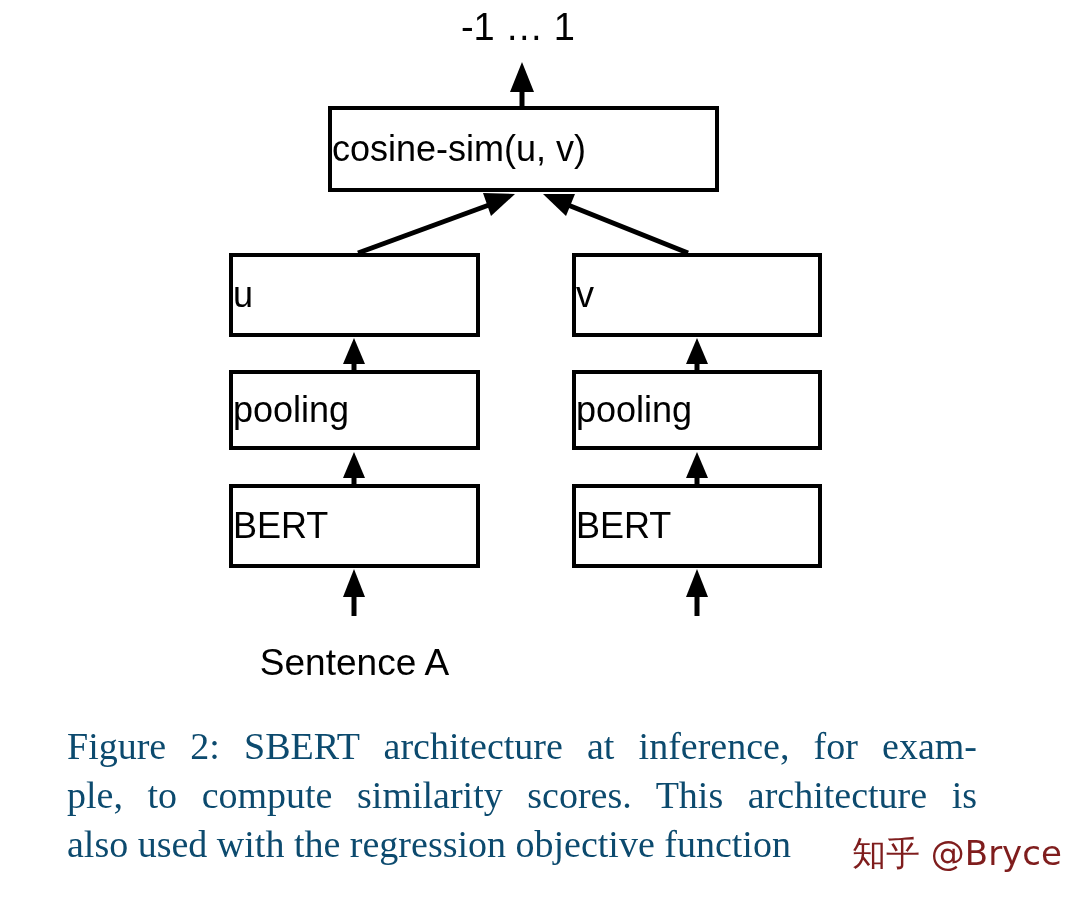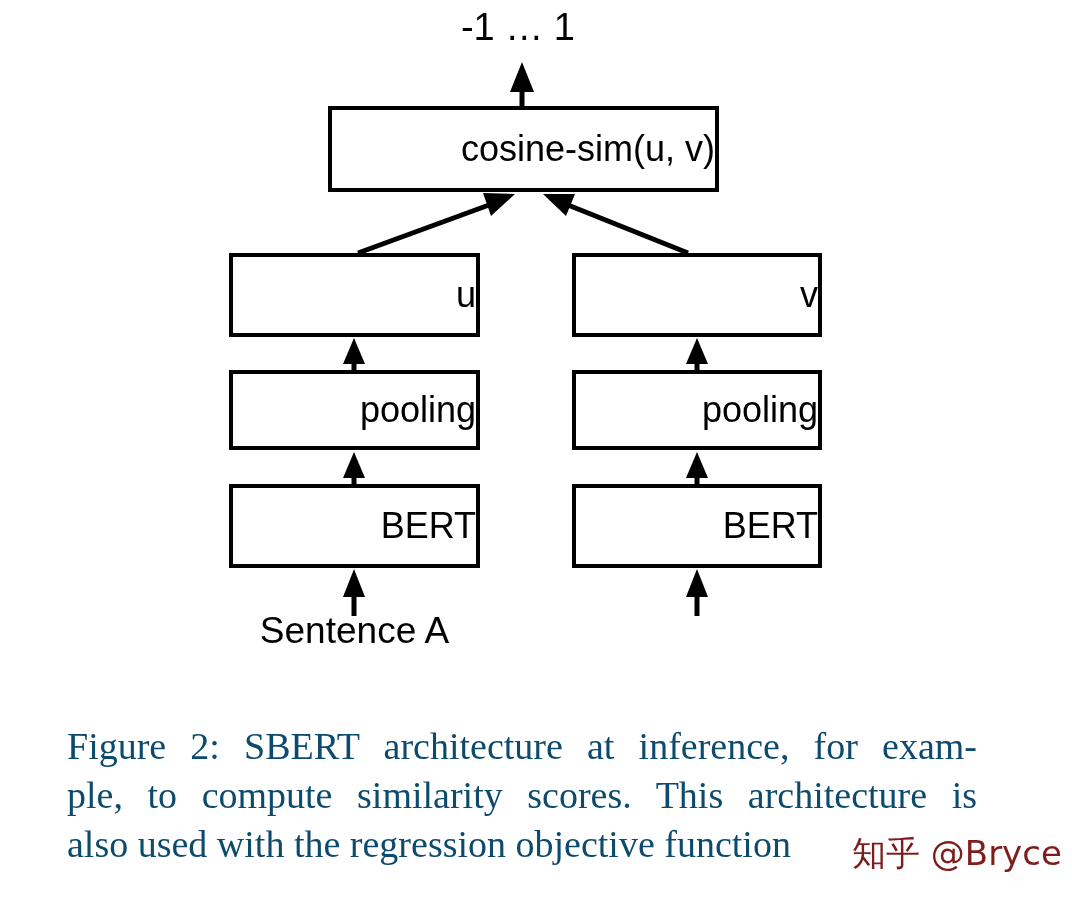--- a/index.html
+++ b/index.html
@@ -23,42 +23,42 @@
     width: 1072px;
     height: 700px;
   }
   .node {
     position: absolute;
     box-sizing: border-box;
     border: 4px solid #000000;
     background: #ffffff;
     display: flex;
     align-items: center;
-    justify-content: flex-end;
+    justify-content: flex-start;
     font-size: 36px;
     line-height: 1;
     color: #000000;
   }
   .node-cosine  { left: 328px; top: 106px; width: 391px; height: 86px; }
   .node-u       { left: 229px; top: 253px; width: 251px; height: 84px; }
   .node-v       { left: 572px; top: 253px; width: 250px; height: 84px; }
   .node-pool-l  { left: 229px; top: 370px; width: 251px; height: 80px; }
   .node-pool-r  { left: 572px; top: 370px; width: 250px; height: 80px; }
   .node-bert-l  { left: 229px; top: 484px; width: 251px; height: 84px; }
   .node-bert-r  { left: 572px; top: 484px; width: 250px; height: 84px; }
   .free-label {
     position: absolute;
     text-align: center;
     font-size: 37px;
     line-height: 1.15;
     color: #000000;
     white-space: nowrap;
   }
   .output-label  { left: 408px; top: 6px;  width: 220px; font-size: 38px; }
-  .sentence-a    { left: 219px; top: 610px; width: 271px; }
+  .sentence-a    { left: 219px; top: 642px; width: 271px; }
   .sentence-b    { left: 562px; top: 611px; width: 270px; }
   .caption {
     position: absolute;
     left: 67px;
     top: 722px;
     width: 910px;
     font-family: "Liberation Serif", "DejaVu Serif", serif;
     font-size: 38px;
     line-height: 49px;
     color: #0c4a6e;

